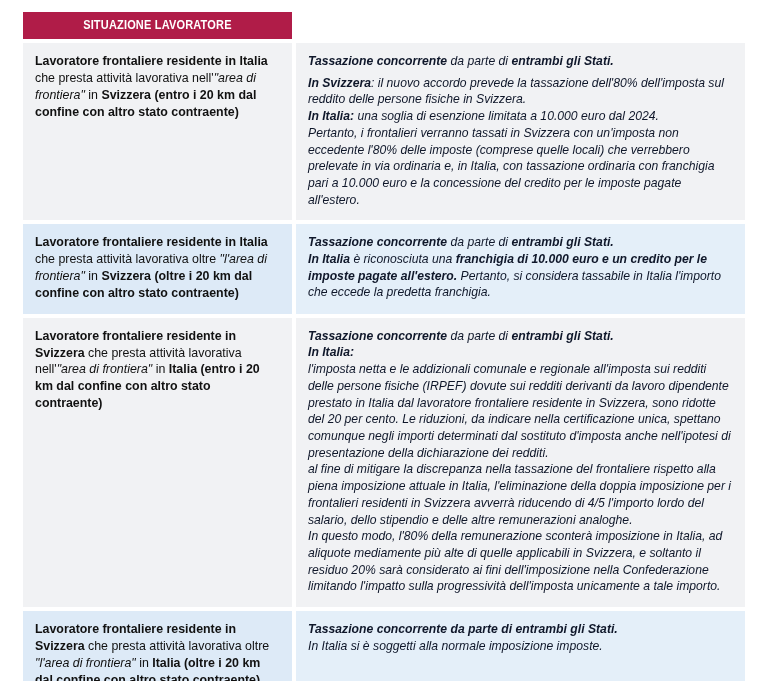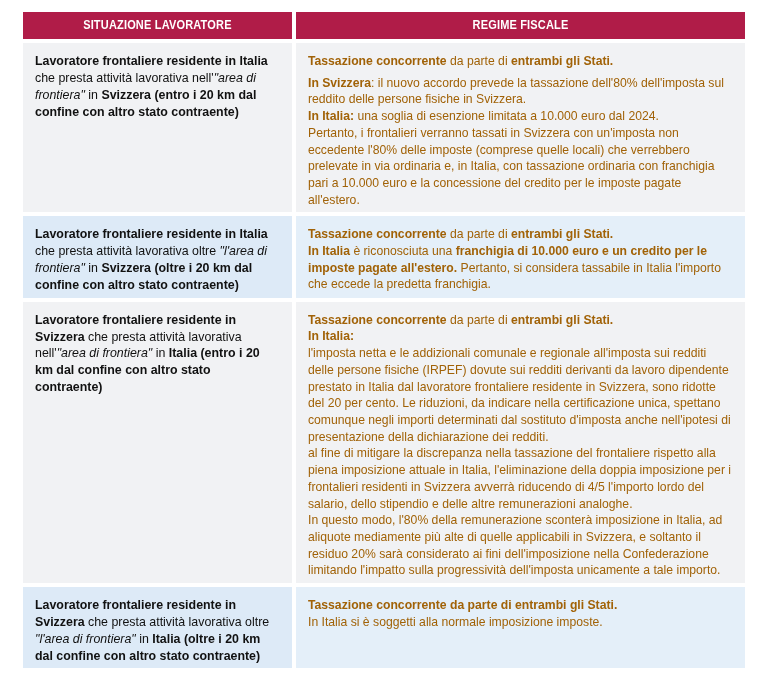--- a/index.html
+++ b/index.html
@@ -46,21 +46,21 @@
     font-stretch: condensed;
   }
   .header-row .cell span {
     display: inline-block;
     transform: scaleX(0.88);
     transform-origin: center;
   }
 
   
   .body-row .cell {
-    padding: 10px 12px 4px 12px;
+    padding: 10px 12px 12px 12px;
     font-size: 12.4px;
     line-height: 1.33;
   }
   .tone-gray  { background: #f1f2f4; }
   .tone-blue  { background: #ddeaf7; }
   .tone-blue-r{ background: #e4eff9; }
 
   .body-row .col-left {
     font-size: 12.4px;
     line-height: 1.36;
@@ -70,33 +70,30 @@
     line-height: 1.37;
   }
 
   p { margin: 0; }
   p + p { margin-top: 0.0px; }
   p.gap { margin-top: 5px; }
   b { font-weight: bold; }
   i { font-style: italic; }
 
   .col-left p { color: #111111; }
-  .col-right p { color: #a16207; }
+  .col-right p { color: #0f172a; font-style: italic; }
 </style>
 </head>
 <body>
 
 <div class="table-wrap">
 
   <div class="trow header-row">
     <div class="cell col-left">
       <span>SITUAZIONE LAVORATORE</span>
-    </div>
-    <div class="cell col-right">
-      <span>REGIME FISCALE</span>
     </div>
   </div>
 
   <div class="trow body-row">
     <div class="cell col-left tone-gray">
       <div>
           <p><b>Lavoratore frontaliere residente in Italia</b> che presta attività lavorativa nell'<i>"area di frontiera"</i> in <b>Svizzera (entro i 20 km dal confine con altro stato contraente)</b></p>
         </div>
     </div>
     <div class="cell col-right tone-gray">

